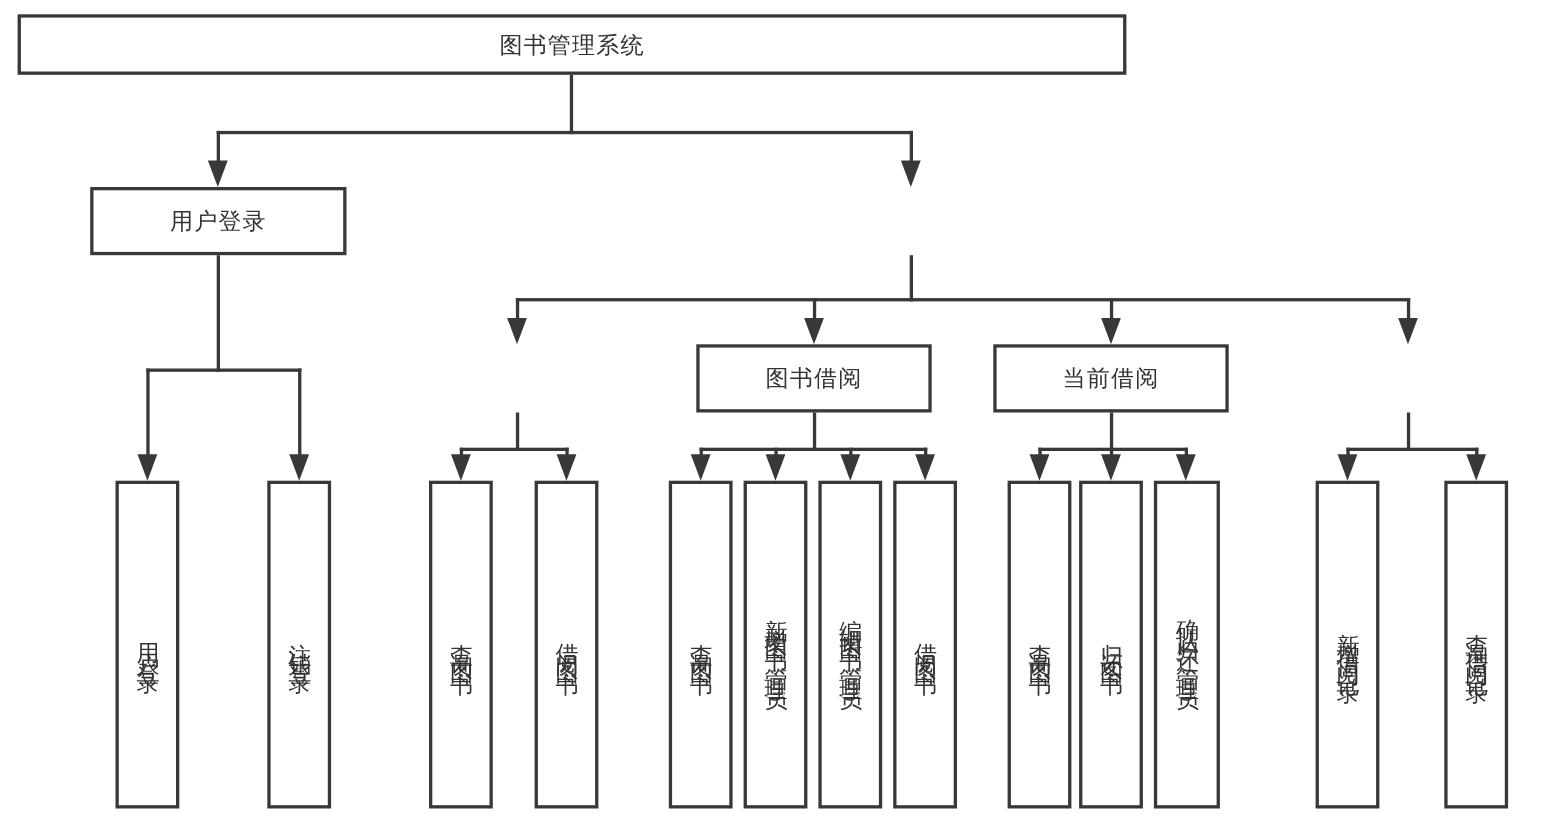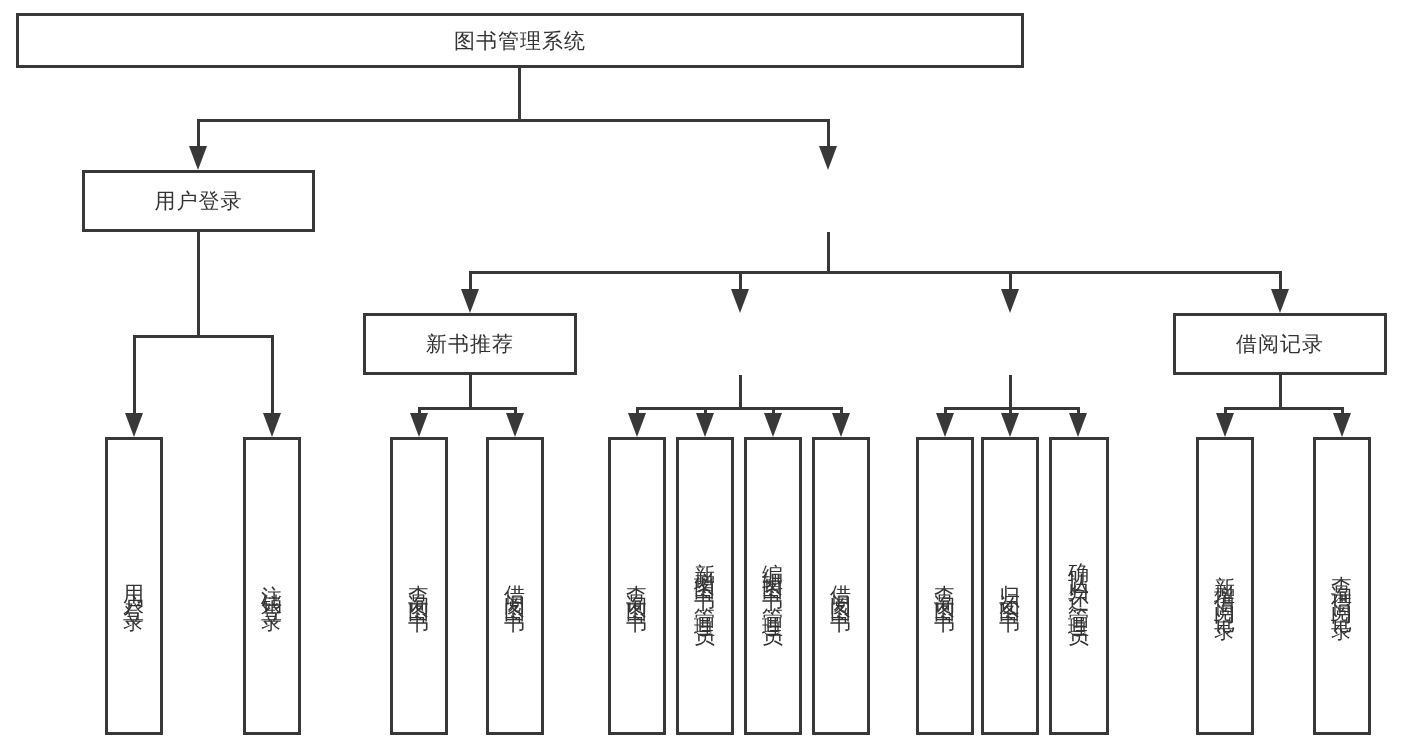--- a/index.html
+++ b/index.html
@@ -91,22 +91,22 @@
   <div class="hl" style="left:469px; top:271px; width:813px;"></div>
   <div class="vl" style="left:469px; top:271px; height:22px;"></div>
   <div class="arrow" style="left:461px; top:289px;"></div>
   <div class="vl" style="left:739px; top:271px; height:22px;"></div>
   <div class="arrow" style="left:731px; top:289px;"></div>
   <div class="vl" style="left:1009px; top:271px; height:22px;"></div>
   <div class="arrow" style="left:1001px; top:289px;"></div>
   <div class="vl" style="left:1279px; top:271px; height:22px;"></div>
   <div class="arrow" style="left:1271px; top:289px;"></div>
 
-  <div class="node" style="left:363px; top:313px; width:214px; height:62px;">新书推荐</div>
-  <div class="node" style="left:1173px; top:313px; width:214px; height:62px;">借阅记录</div>
+  <div class="node" style="left:633px; top:313px; width:214px; height:62px;">图书借阅</div>
+  <div class="node" style="left:903px; top:313px; width:214px; height:62px;">当前借阅</div>
 
   <div class="vl" style="left:469px; top:375px; height:35px;"></div>
   <div class="vl" style="left:739px; top:375px; height:35px;"></div>
   <div class="vl" style="left:1009px; top:375px; height:35px;"></div>
   <div class="vl" style="left:1279px; top:375px; height:35px;"></div>
 
   <div class="hl" style="left:418px; top:407px; width:99px;"></div>
   <div class="hl" style="left:636px; top:407px; width:207px;"></div>
   <div class="hl" style="left:944px; top:407px; width:136px;"></div>
   <div class="hl" style="left:1224px; top:407px; width:120px;"></div>

